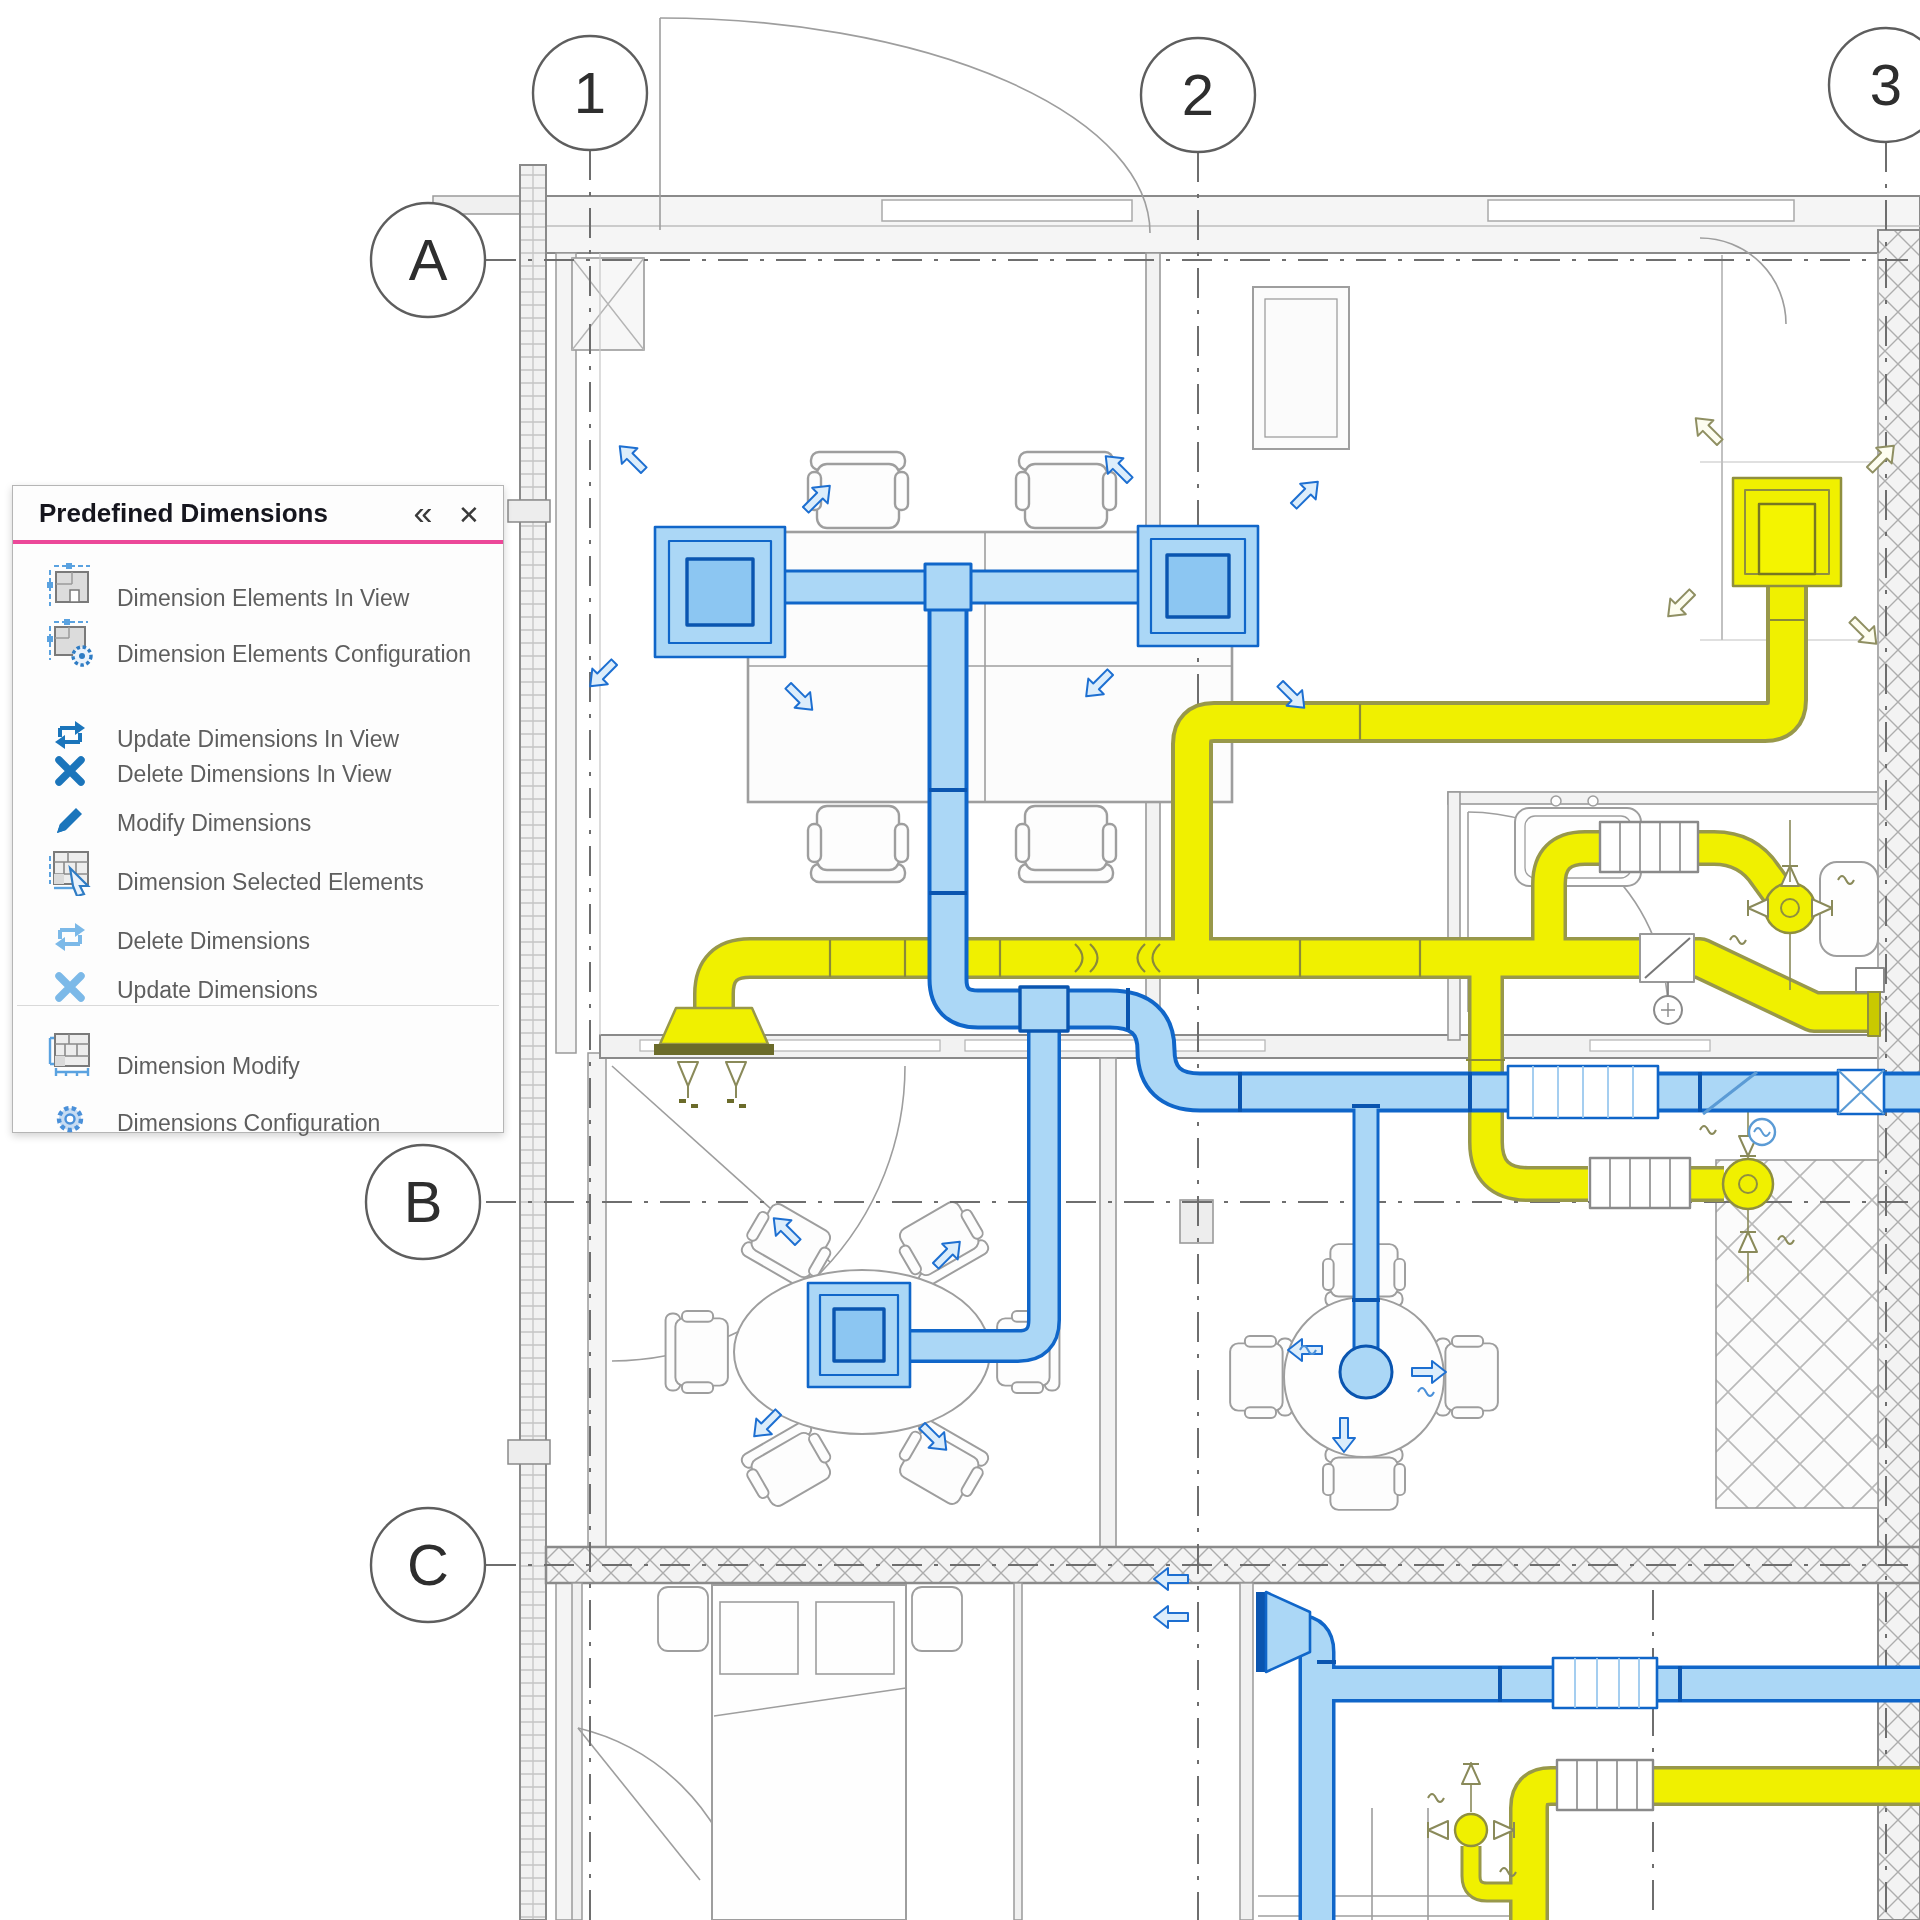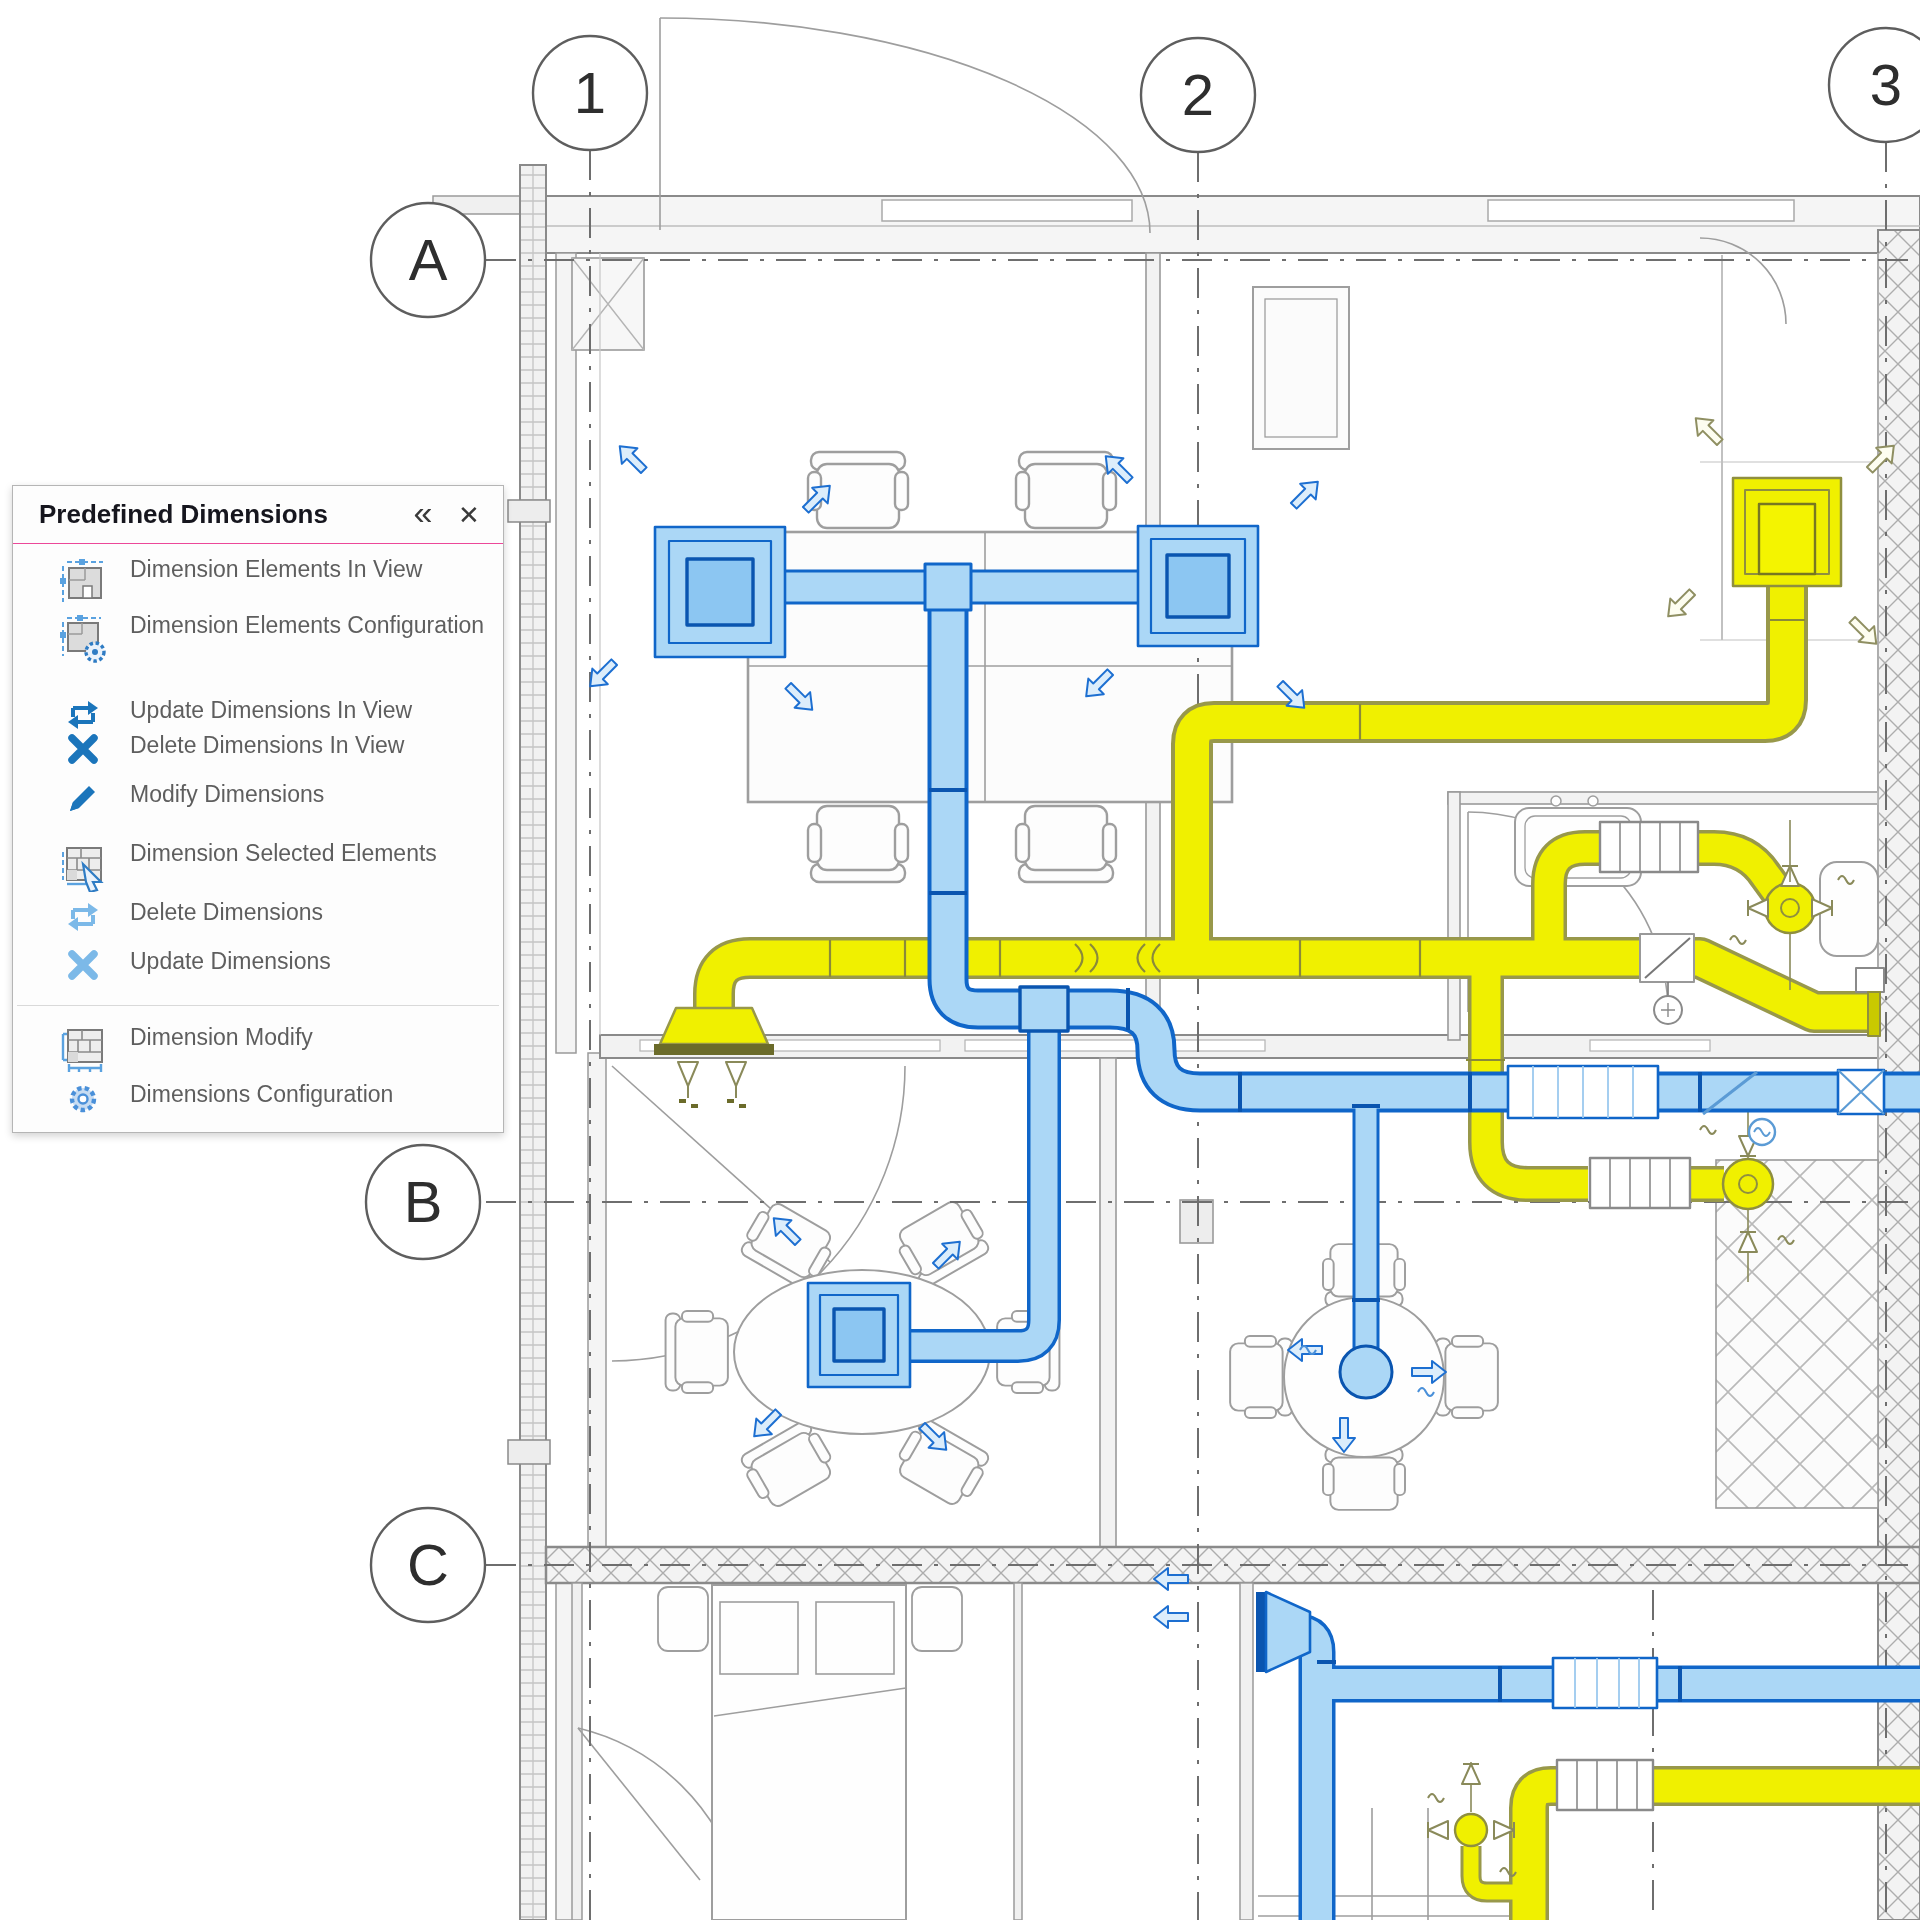--- a/index.html
+++ b/index.html
@@ -2,28 +2,28 @@
 <html><head>
 <meta charset="utf-8">
 <style>
   html,body{margin:0;padding:0;background:#fff;}
   .stage{position:relative;width:1920px;height:1920px;background:#ffffff;overflow:hidden;
          font-family:"Liberation Sans", sans-serif;}
   .plan-svg{position:absolute;left:0;top:0;}
   
   .panel{position:absolute;left:12px;top:485px;width:492px;height:648px;background:#FDFDFD;
          border:1px solid #B5B5B5;box-shadow:0 3px 8px rgba(0,0,0,.18);box-sizing:border-box;}
-  .panel-header{position:absolute;left:0;top:0;width:100%;height:58px;border-bottom:1px solid #ec4899;
+  .panel-header{position:absolute;left:0;top:0;width:100%;height:58px;border-bottom:4px solid #ec4899;
                 display:flex;align-items:center;box-sizing:border-box;}
   .panel-title{margin-left:26px;font-size:26px;font-weight:bold;color:#16161e;}
   .panel-btn{position:absolute;top:10px;width:40px;height:38px;display:flex;align-items:center;justify-content:center;
              font-size:30px;color:#3a3a3a;cursor:pointer;background:transparent;border:none;}
   .panel-btn.collapse{right:60px;font-size:34px;padding-bottom:6px;}
   .panel-btn.close{right:14px;font-size:26px;}
-  .p-row{position:absolute;left:0;width:100%;height:56px;display:flex;align-items:flex-start;cursor:pointer;margin-left:13px;}
+  .p-row{position:absolute;left:0;width:100%;height:56px;display:flex;align-items:flex-end;cursor:pointer;}
   .p-ico{width:66px;margin-left:24px;display:flex;align-items:center;justify-content:center;flex:0 0 66px;}
   .p-label{margin-left:14px;font-size:23px;color:#5E5E5E;white-space:nowrap;}
   .p-sep{position:absolute;left:4px;right:4px;height:0;border-top:1px solid #D9D9D9;}
   
   .arr-blue{fill:#DCEDFB;stroke:#1d6fd1;stroke-width:2;}
   .arr-gray{fill:#fdfdf0;stroke:#8f8f62;stroke-width:2;}
   .sq{fill:none;stroke:#8a8a5a;stroke-width:2;}
 </style>
 </head>
 <body>

